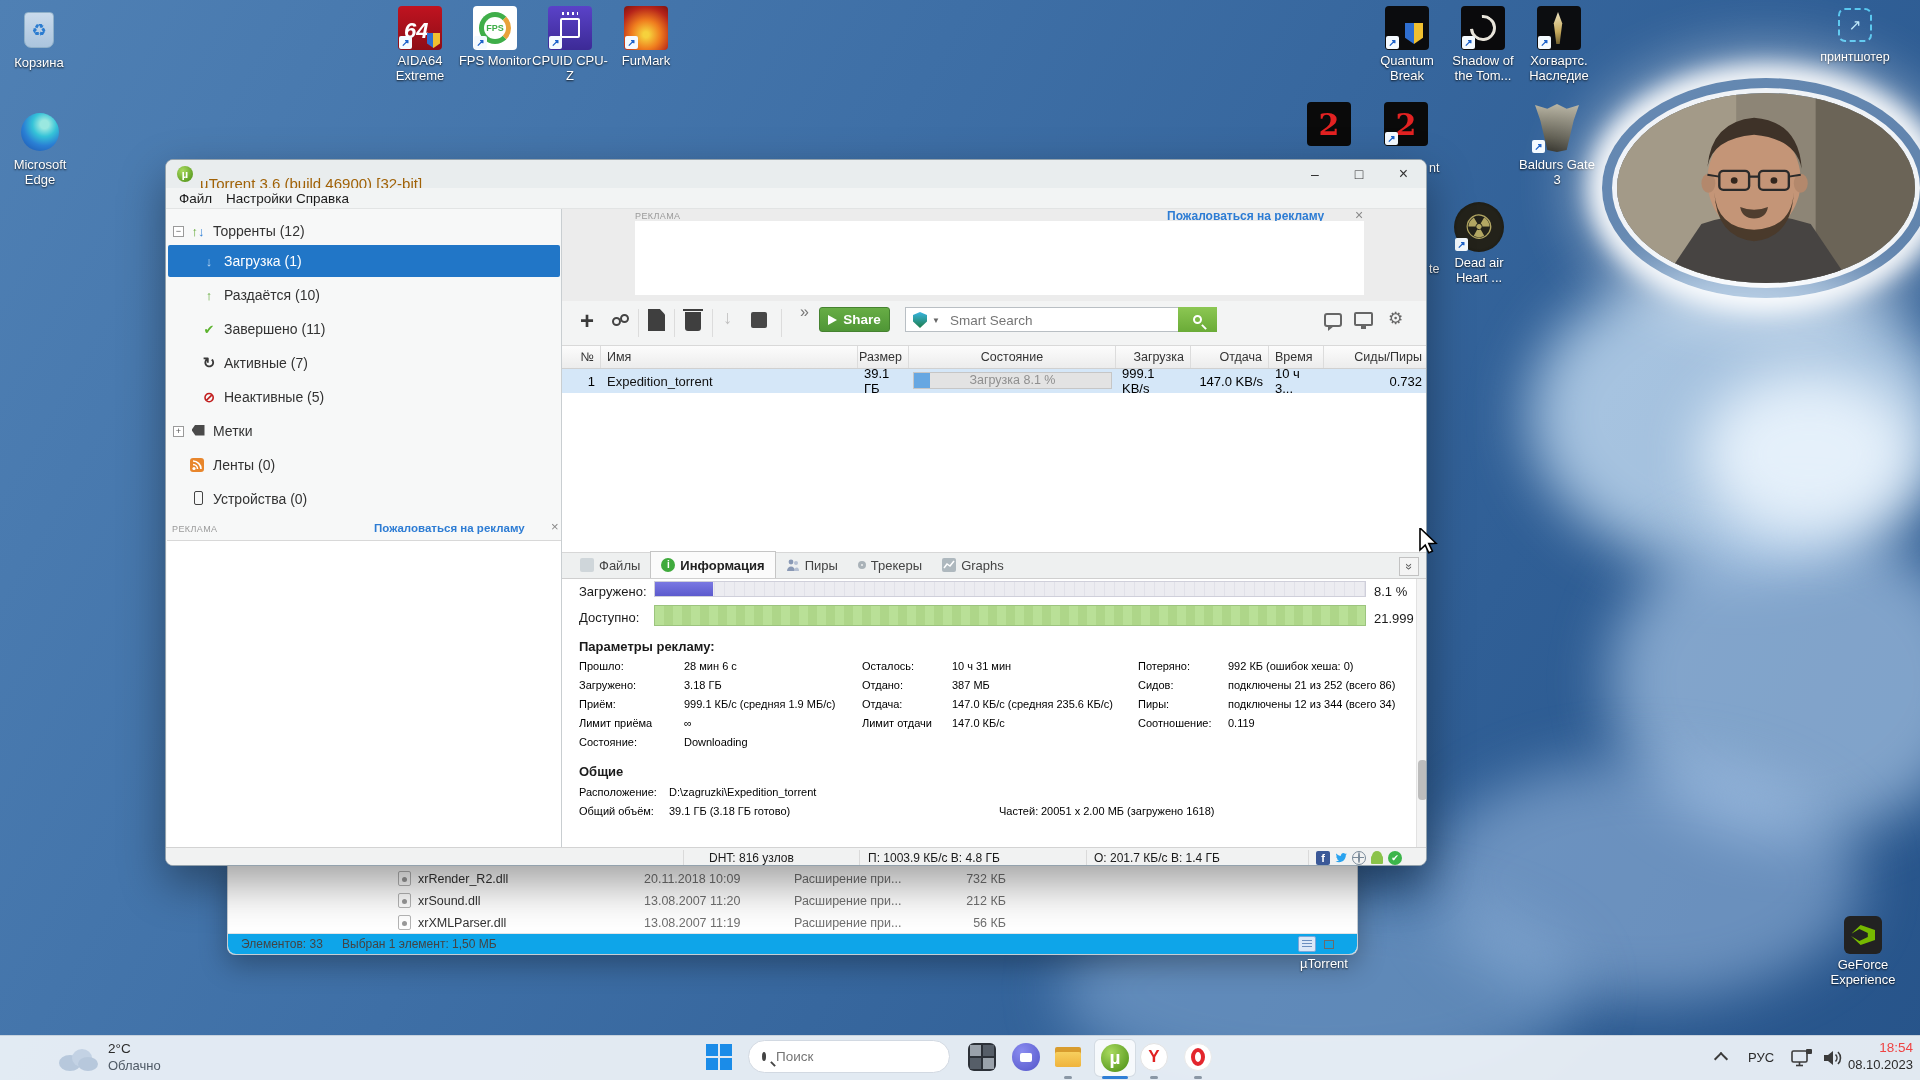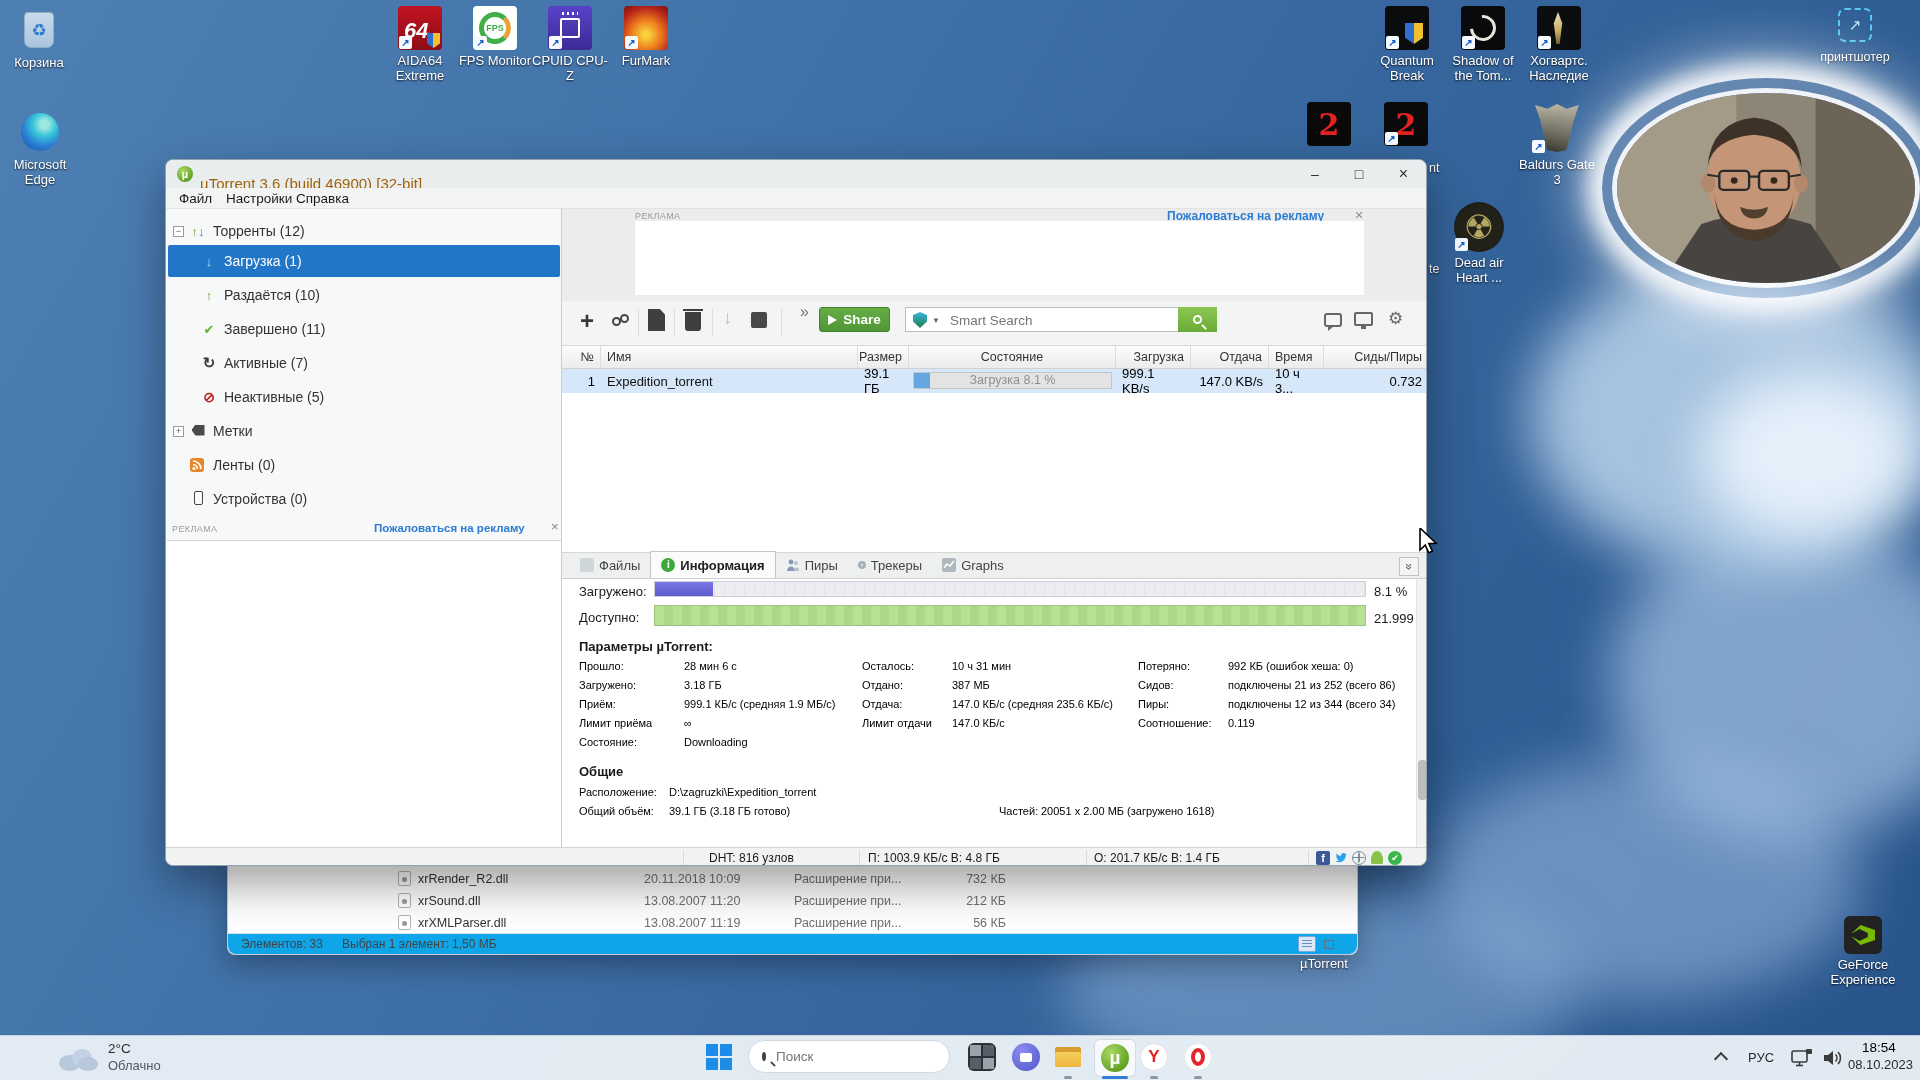--- a/index.html
+++ b/index.html
@@ -381,21 +381,21 @@
   <div class="abs" style="left:396px;top:419px;width:866px;height:268px;background:#fff"></div>
   <span class="t" style="left:413px;top:424px;font-size:13px">Загружено:</span>
   <div class="abs" style="left:488px;top:421px;width:712px;height:16px;border:1px solid #cfcfda;background:repeating-linear-gradient(90deg,#ececf1 0 9px,#e1e1e9 9px 10px)">
     <span style="position:absolute;left:0;top:0;bottom:0;width:58px;background:linear-gradient(#7a78e2,#5c5acd)"></span>
   </div>
   <span class="t" style="left:1208px;top:424px;font-size:13px">8.1 %</span>
   <span class="t" style="left:413px;top:450px;font-size:13px">Доступно:</span>
   <div class="abs" style="left:488px;top:445px;width:712px;height:21px;border:1px solid #9cc47e;background:repeating-linear-gradient(90deg,#b9e097 0 9px,#aed689 9px 18px)"></div>
   <span class="t" style="left:1208px;top:451px;font-size:13px">21.999</span>
 
-  <span class="t" style="left:413px;top:479px;font-size:13px;font-weight:bold">Параметры µTorrent:</span>
+  <span class="t" style="left:413px;top:479px;font-size:13px;font-weight:bold">Параметры рекламу:</span>
   <div class="abs" style="left:413px;top:500px;width:845px">
     <div class="trow">
       <span class="c0">Прошло:</span>
         <span class="c1">28 мин 6 с</span>
       <span class="c2">Осталось:</span>
         <span class="c3">10 ч 31 мин</span>
       <span class="c4">Потеряно:</span>
         <span class="c5">992 КБ (ошибок хеша: 0)</span>
     </div>
     <div class="trow">
@@ -558,14 +558,14 @@
 <svg class="abs" style="left:1790px;top:1048px;z-index:41" width="24" height="20" viewBox="0 0 24 20">
   <rect x="2" y="3" width="15" height="11" rx="1.5" fill="none" stroke="#3b3b3b" stroke-width="1.6"></rect>
   <line x1="6" y1="17.5" x2="13" y2="17.5" stroke="#3b3b3b" stroke-width="1.6"></line>
     <line x1="9.5" y1="14" x2="9.5" y2="17" stroke="#3b3b3b" stroke-width="1.6"></line>
   <rect x="16" y="1" width="6" height="5" rx="1" fill="#3b3b3b"></rect>
 </svg>
 <svg class="abs" style="left:1822px;top:1048px;z-index:41" width="22" height="20" viewBox="0 0 22 20">
   <path d="M2 7v6h4l5 4V3L6 7z" fill="#3b3b3b"></path>
   <path d="M13.5 6.5a5 5 0 0 1 0 7M16 4a8.5 8.5 0 0 1 0 12" stroke="#3b3b3b" stroke-width="1.6" fill="none"></path>
 </svg>
-<span class="t" style="left:1845px;top:1040px;width:68px;text-align:center;font-size:13.5px;color:#000000;z-index:41">18:54</span>
+<span class="t" style="left:1845px;top:1040px;width:68px;text-align:right;font-size:13.5px;color:#ef4444;z-index:41">18:54</span>
 <span class="t" style="left:1838px;top:1057px;width:75px;text-align:right;font-size:13px;color:#2b2b2b;z-index:41">08.10.2023</span>
 
 </body></html>

